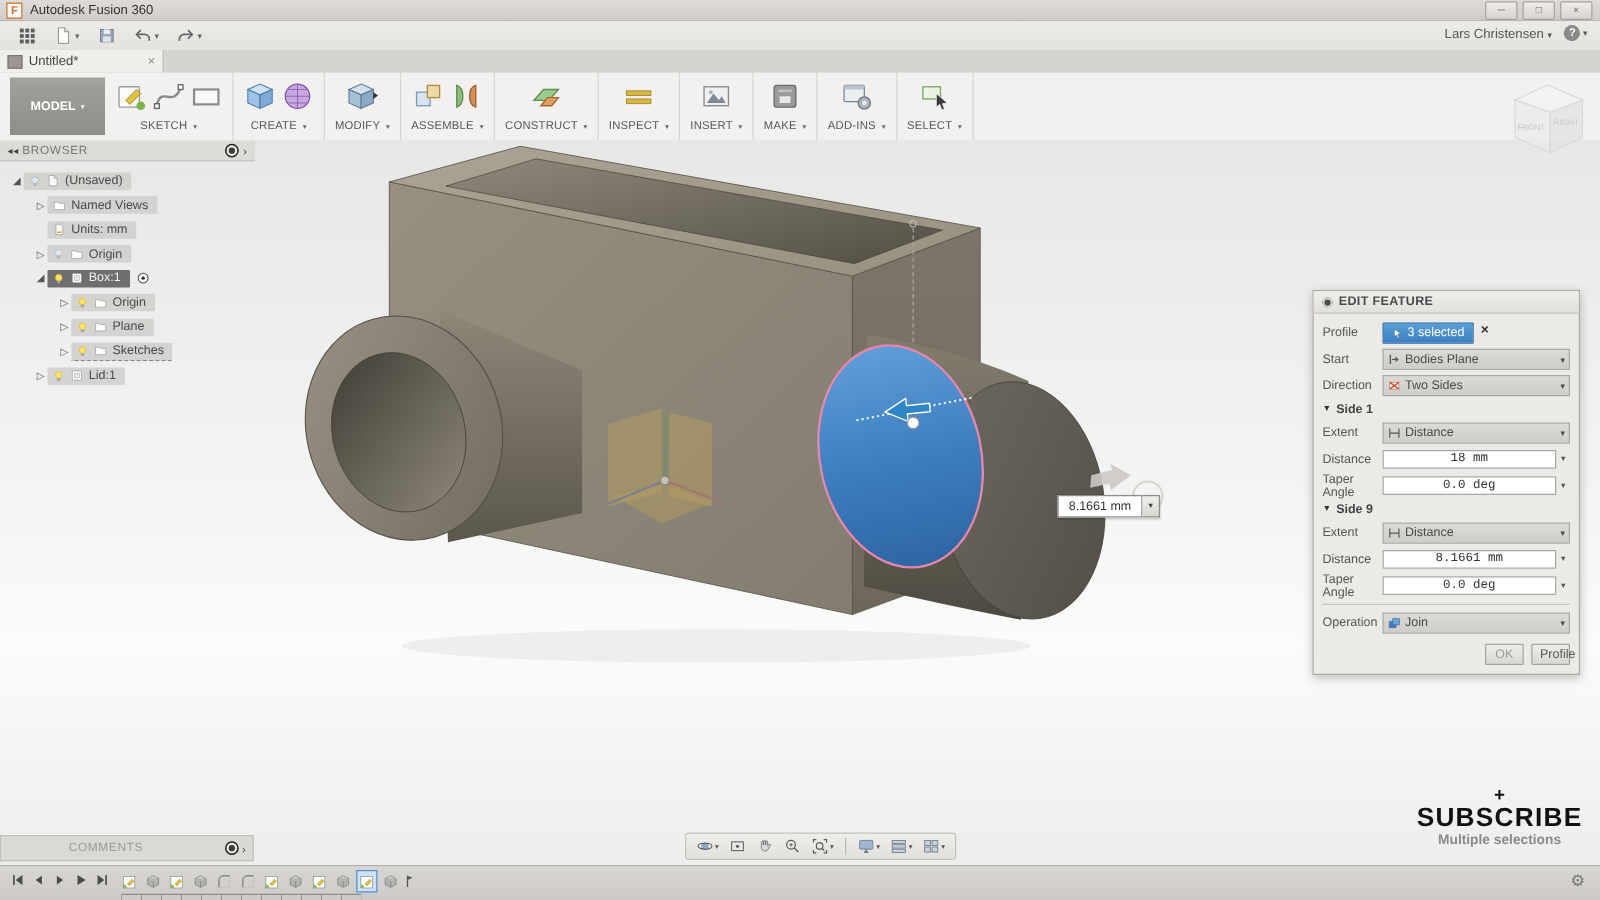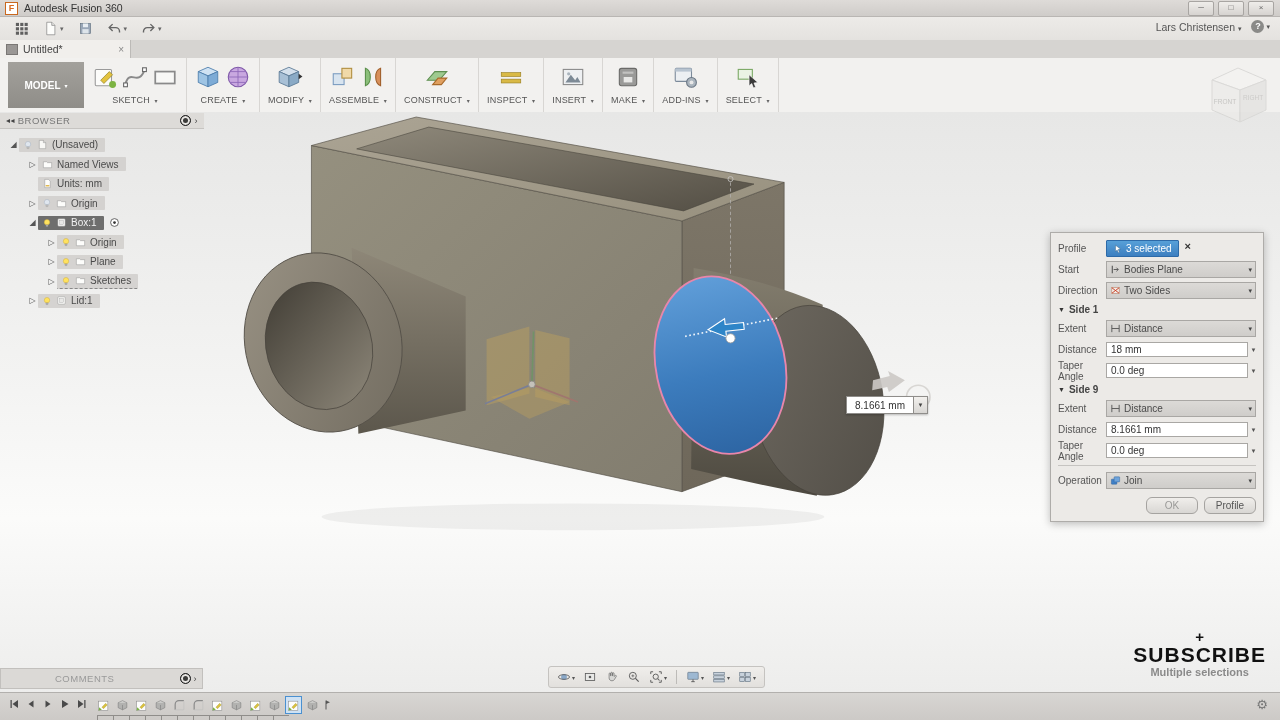--- a/index.html
+++ b/index.html
@@ -80,32 +80,32 @@
   .drow{display:flex;align-items:center;height:21px;}
   .dlabel{width:48px;flex:none;}
   .dctl{flex:1;display:flex;}
   .dd{flex:1;height:15px;background:linear-gradient(#dcdad7,#cfcdca);border:1px solid #a9a7a4;
     display:flex;align-items:center;gap:3px;padding:0 3px;color:#4a4a4a;}
   .dd .caret{margin-left:auto;font-size:7px;color:#444;}
   .dicon{display:flex;align-items:center;}
   .dicon svg{width:11px;height:11px;}
   .din{flex:1;display:flex;align-items:stretch;height:15px;}
   .din input{flex:1;min-width:0;border:1px solid #a9a7a4;background:#fff;font-size:10px;padding:0 4px;
-    font-family:Liberation Sans, sans-serif;color:#333;}
+    font-family:Liberation Mono, monospace;color:#333;text-align:center;}
   .din .spin{width:11px;display:flex;align-items:center;justify-content:center;font-size:6px;color:#555;}
   .chip{display:flex;align-items:center;gap:3px;background:linear-gradient(#57a0d8,#3d7fc0);
     border:1px solid #2d6aa8;color:#fff;height:15px;padding:0 6px;border-radius:1px;}
   .chip svg{width:10px;height:10px;}
   .chip-x{margin-left:6px;color:#333;font-weight:bold;font-size:11px;}
   .dsec{display:flex;align-items:center;gap:4px;height:17px;font-weight:bold;color:#444;}
   .sec-caret{font-size:7px;color:#333;}
   .dsep{border-top:1px solid #c6c4c1;margin:4px 0;}
   .dbtns{display:flex;justify-content:flex-end;gap:6px;margin-top:6px;}
-  .dbtn{width:52px;height:17px;background:linear-gradient(#f0eeeb,#d9d7d4);border:1px solid #a5a3a0;
-    font-size:10px;font-family:"Liberation Sans",sans-serif;color:#555;border-radius:6px;}
+  .dbtn{width:31px;height:17px;background:linear-gradient(#f0eeeb,#d9d7d4);border:1px solid #a5a3a0;
+    font-size:10px;font-family:"Liberation Sans",sans-serif;color:#555;border-radius:1px;}
   .dbtn.ok{color:#9a9a98;}
   
   #comments{left:0;top:668px;width:201px;height:19px;background:#dbd9d6;border:1px solid #c2c0bd;
     display:flex;align-items:center;font-size:9.5px;color:#999;letter-spacing:.5px;}
   #comments .clabel{margin-left:54px;}
   #comments .hdr-right{margin-left:auto;margin-right:5px;display:flex;align-items:center;gap:3px;color:#444;}
   
   #navbar{left:548px;top:666px;height:20px;background:linear-gradient(#f0eeeb,#e2e0dd);
     border:1px solid #c5c3c0;border-radius:3px;display:flex;align-items:center;padding:0 5px;gap:2px;}
   .nav-btn{display:flex;align-items:center;padding:0 3px;height:18px;}
@@ -622,20 +622,24 @@
         </div>
       </div>
   </div>
 
   <div id="dimbox" class="abs">
     <input readonly="" value="8.1661 mm" style="">
     <div id="dim-spin">▼</div>
   </div>
 
   <div id="dialog" class="abs">
+    <div class="dlg-header">
+      <span class="dlg-dot"></span>
+      <span>EDIT FEATURE</span>
+    </div>
     <div class="dlg-body">
       <div class="drow">
         <span class="dlabel">Profile</span>
         <span class="dctl">
           <span class="chip">
             <span class="dicon">
                 <svg viewBox="0 0 24 24" xmlns="http://www.w3.org/2000/svg">
                   <path d="M6 3 L18 12 L12.5 13 L15.5 19.5 L12.8 20.8 L10 14.5 L6 18 Z" fill="#fff" stroke="#345a7a"></path>
                 </svg>
               </span>

